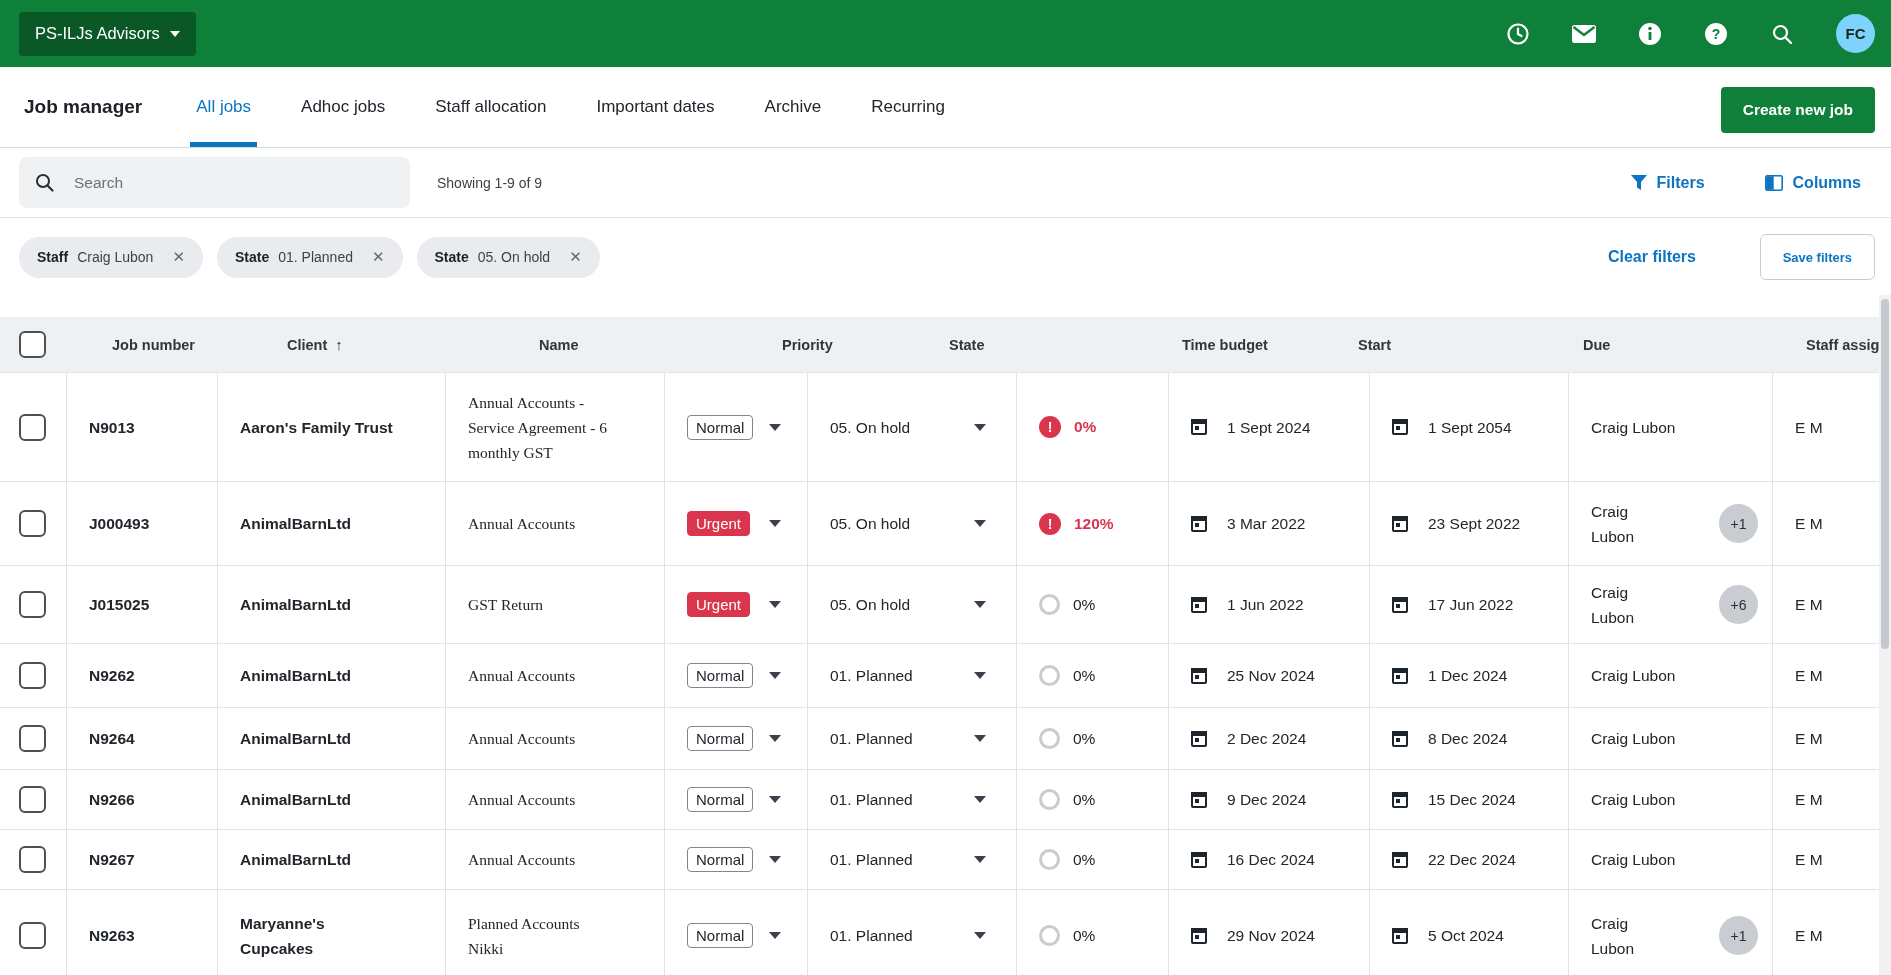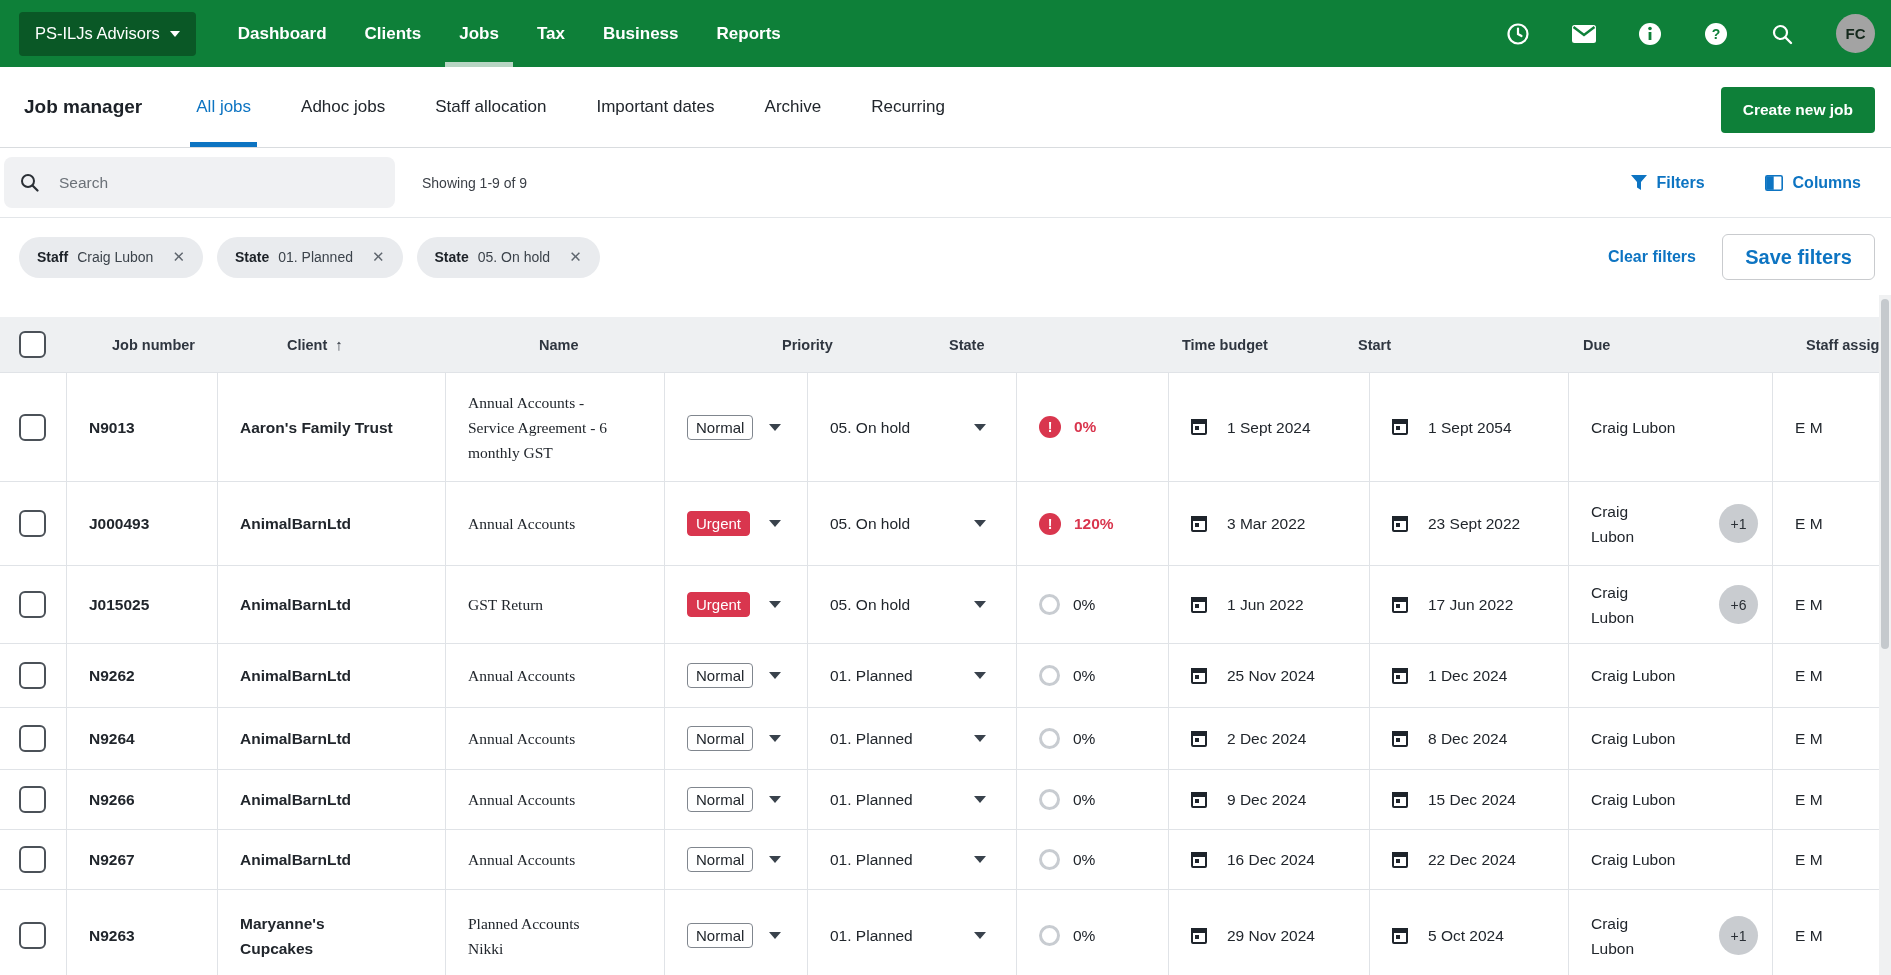--- a/index.html
+++ b/index.html
@@ -11,57 +11,57 @@
   .org-select { margin-left:19px; height:44px; background:#0a5826; border-radius:4px;
     display:flex; align-items:center; padding:0 16px; color:#fff; font-size:16.5px; cursor:pointer; gap:10px; }
   .caret-down { width:0; height:0; border-left:5.5px solid transparent; border-right:5.5px solid transparent;
     border-top:6px solid currentColor; display:inline-block; }
   .main-nav { display:flex; margin-left:28px; height:100%; }
   .main-nav a { color:#fff; font-weight:700; font-size:17px; padding:0 14px; display:flex;
     align-items:center; position:relative; text-decoration:none; margin-right:10px; cursor:pointer; }
   .main-nav a.active::after { content:''; position:absolute; left:0; right:0; bottom:0; height:5px; background:#b7d5c3; }
   .topbar-right { position:absolute; right:16px; top:0; height:100%; display:flex; align-items:center; gap:42px; }
   .tb-icon { width:24px; height:24px; display:flex; align-items:center; justify-content:center; cursor:pointer; }
-  .avatar { width:39px; height:39px; border-radius:50%; background:#a3a3a3; color:#14281c;
+  .avatar { width:39px; height:39px; border-radius:50%; background:#7dd3fc; color:#14281c;
     font-weight:700; font-size:15px; display:flex; align-items:center; justify-content:center; cursor:pointer; }
 
   
   .subnav { height:81px; display:flex; align-items:center; border-bottom:1px solid #d9dcdf; position:relative; }
   .page-title { font-size:19px; font-weight:700; margin-left:24px; color:#1c2127; }
   .tabs { display:flex; margin-left:40px; height:100%; }
   .tabs a { font-size:17px; color:#21262c; padding:0 14px; margin-right:22px; display:flex; align-items:center;
     position:relative; text-decoration:none; cursor:pointer; }
   .tabs a.active { color:#0d74c2; }
   .tabs a.active::after { content:''; position:absolute; left:8px; right:8px; bottom:0; height:5px; background:#0d74c2; }
   .create-btn { position:absolute; right:16px; top:20px; height:46px; background:#0e8039; color:#fff;
     border:none; border-radius:4px; font-weight:700; font-size:15.5px; padding:0 22px;
     font-family:"Liberation Sans",sans-serif; cursor:pointer; }
 
   
   .toolbar { height:70px; display:flex; align-items:center; border-bottom:1px solid #e3e6e9; position:relative; }
-  .search-box { margin-left:4px; width:391px; height:51px; background:#f0f1f3; border-radius:8px;
+  .search-box { margin-left:19px; width:391px; height:51px; background:#f0f1f3; border-radius:8px;
     display:flex; align-items:center; padding:0 16px; gap:20px; }
   .search-box input { border:none; background:transparent; outline:none; font-size:15.5px;
     font-family:"Liberation Sans",sans-serif; color:#21262c; width:300px; }
   .search-box input::placeholder { color:#6b7178; }
   .showing { margin-left:27px; font-size:14px; color:#3a3f46; }
   .toolbar-right { position:absolute; right:30px; display:flex; align-items:center; gap:60px; }
   .link-btn { display:flex; align-items:center; gap:10px; color:#0d74c2; font-weight:700; font-size:16px; cursor:pointer; }
 
   
   .chips-row { height:78px; display:flex; align-items:center; position:relative; }
   .chip { margin-left:14px; height:41px; background:#e9ebee; border-radius:21px; display:flex;
     align-items:center; padding:0 18px; font-size:14px; gap:9px; }
   .chip:first-child { margin-left:19px; }
   .chip b { color:#1c2127; }
   .chip .chip-val { color:#3c434b; }
   .chip .chip-x { margin-left:10px; color:#5f666e; font-size:15px; cursor:pointer; }
   .clear-filters { position:absolute; right:195px; color:#0d74c2; font-weight:700; font-size:16px; cursor:pointer; }
   .save-filters { position:absolute; right:16px; height:46px; background:#fff; border:1px solid #c9cbce;
-    border-radius:6px; color:#0d74c2; font-weight:700; font-size:20px; padding:0 22px;
+    border-radius:6px; color:#0d74c2; font-weight:700; font-size:13px; padding:0 22px;
     font-family:"Liberation Sans",sans-serif; cursor:pointer; }
 
   
   .table { margin-top:21px; }
   .thead { background:#eef0f2; height:55px; display:flex; align-items:center;gap:24px; }
   .thead .cell { font-size:14.5px; font-weight:700; color:#2f3640; border:none; }
   .trow { display:flex; background:#fff; border-top:1px solid #e0e3e7; }
   .cell { padding-left:22px; display:flex; align-items:center; flex-shrink:0; border-left:1px solid #e0e3e7; }
   .cell:first-child { border-left:none; }
   .thead .cell { border-left:none; }
@@ -105,28 +105,20 @@
   svg { display:block; }
 </style>
 </head>
 <body>
 
 <header class="topbar">
   <div class="org-select">
     <span>PS-ILJs Advisors</span>
     <span class="caret-down"></span>
   </div>
-  <nav class="main-nav">
-    <a>Dashboard</a>
-    <a>Clients</a>
-    <a class="active">Jobs</a>
-    <a>Tax</a>
-    <a>Business</a>
-    <a>Reports</a>
-  </nav>
   <div class="topbar-right">
     <span class="tb-icon">
       <svg width="22" height="22" viewBox="0 0 22 22">
           <circle cx="11" cy="11" r="9.5" fill="none" stroke="#fff" stroke-width="2.2"></circle>
           <path d="M11 5.5 V11 L14.5 13" stroke="#fff" stroke-width="2.2" fill="none" stroke-linecap="round"></path>
         </svg>
     </span>
     <span class="tb-icon">
       <svg width="24" height="18" viewBox="0 0 24 18">
           <rect x="0" y="0" width="24" height="18" rx="2.5" fill="#fff"></rect>

